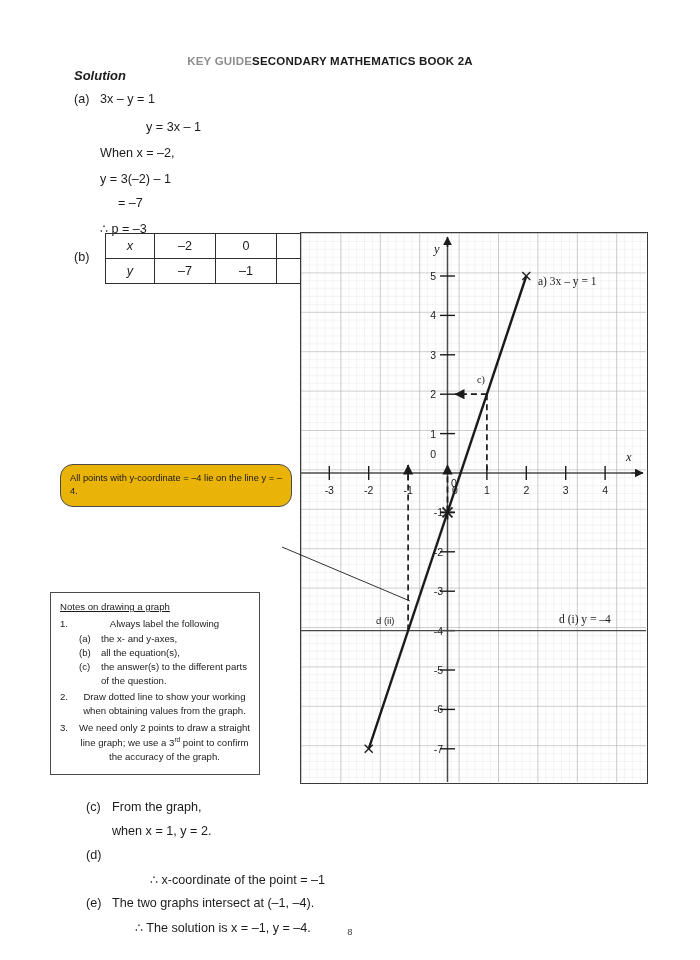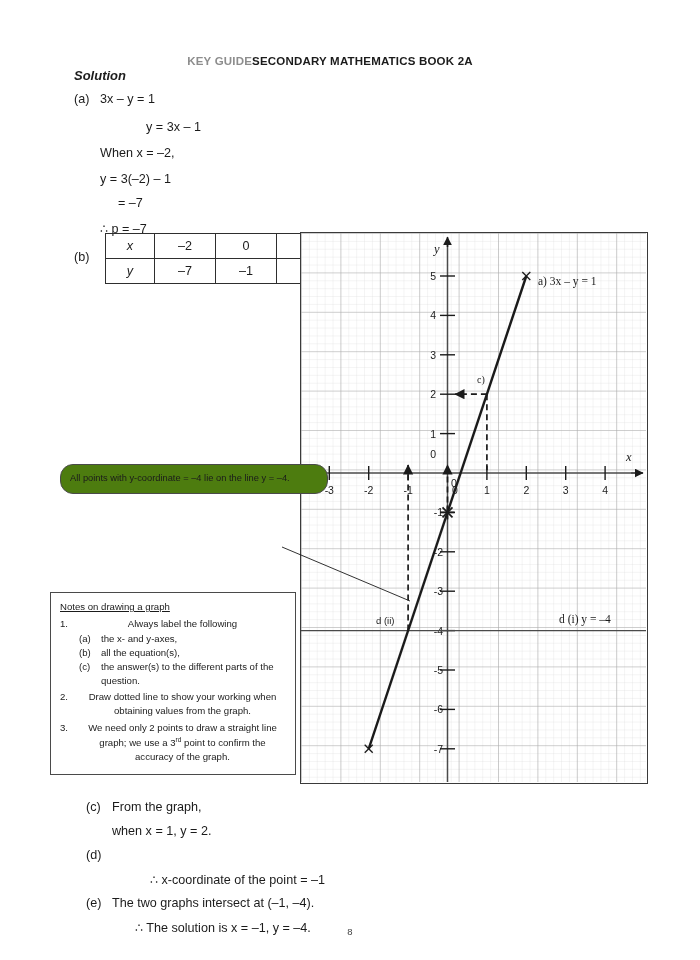--- a/index.html
+++ b/index.html
@@ -48,38 +48,38 @@
     border:1.6px solid #3a3a3a;
     background:#ffffff;
     box-sizing:border-box;
     overflow:hidden;
   }
   .graph svg{display:block;}
 
   
   .callout{
     position:absolute;left:60px;top:464px;
-    width:268px;
+    width:232px;
     border:1px solid #4a4a4a;border-radius:13px;
-    background:#4d7c0f;
+    background:#eab308;
     padding:7px 9px 8px 9px;
     box-sizing:border-box;
     font-size:9.3px;line-height:1.42;
     z-index:5;
   }
   .callout p{margin:0 0 6px 0;}
   .callout p:last-child{margin-bottom:0;}
 
   
   .leader{position:absolute;left:280px;top:545px;z-index:4;}
 
   
   .notes{
     position:absolute;left:50px;top:592px;
-    width:246px;
+    width:210px;
     border:1px solid #4a4a4a;
     background:#fff;
     padding:7px 9px 9px 9px;
     box-sizing:border-box;
     font-size:9.6px;line-height:1.45;
     z-index:5;
   }
   .notes-title{
     text-decoration:underline;margin-bottom:3px;
   }
@@ -109,21 +109,21 @@
   </div>
 
   <div class="sol-title">Solution</div>
 
   <div class="line" style="left:74px;top:92px;">(a)</div>
   <div class="line" style="left:100px;top:92px;">3x – y  = 1</div>
   <div class="line" style="left:146px;top:120px;">y  = 3x – 1</div>
   <div class="line" style="left:100px;top:146px;">When x = –2,</div>
   <div class="line" style="left:100px;top:172px;">y  = 3(–2) – 1</div>
   <div class="line" style="left:118px;top:196px;">= –7</div>
-  <div class="line" style="left:100px;top:221px;">∴ p = –7</div>
+  <div class="line" style="left:100px;top:221px;">∴ p = –3</div>
 
   <div class="lbl-b">(b)</div>
   <table class="xy">
     <tbody>
         <tr>
       <td class="hd">x</td>
       <td>–2</td>
       <td>0</td>
       <td>2</td>
     </tr>

